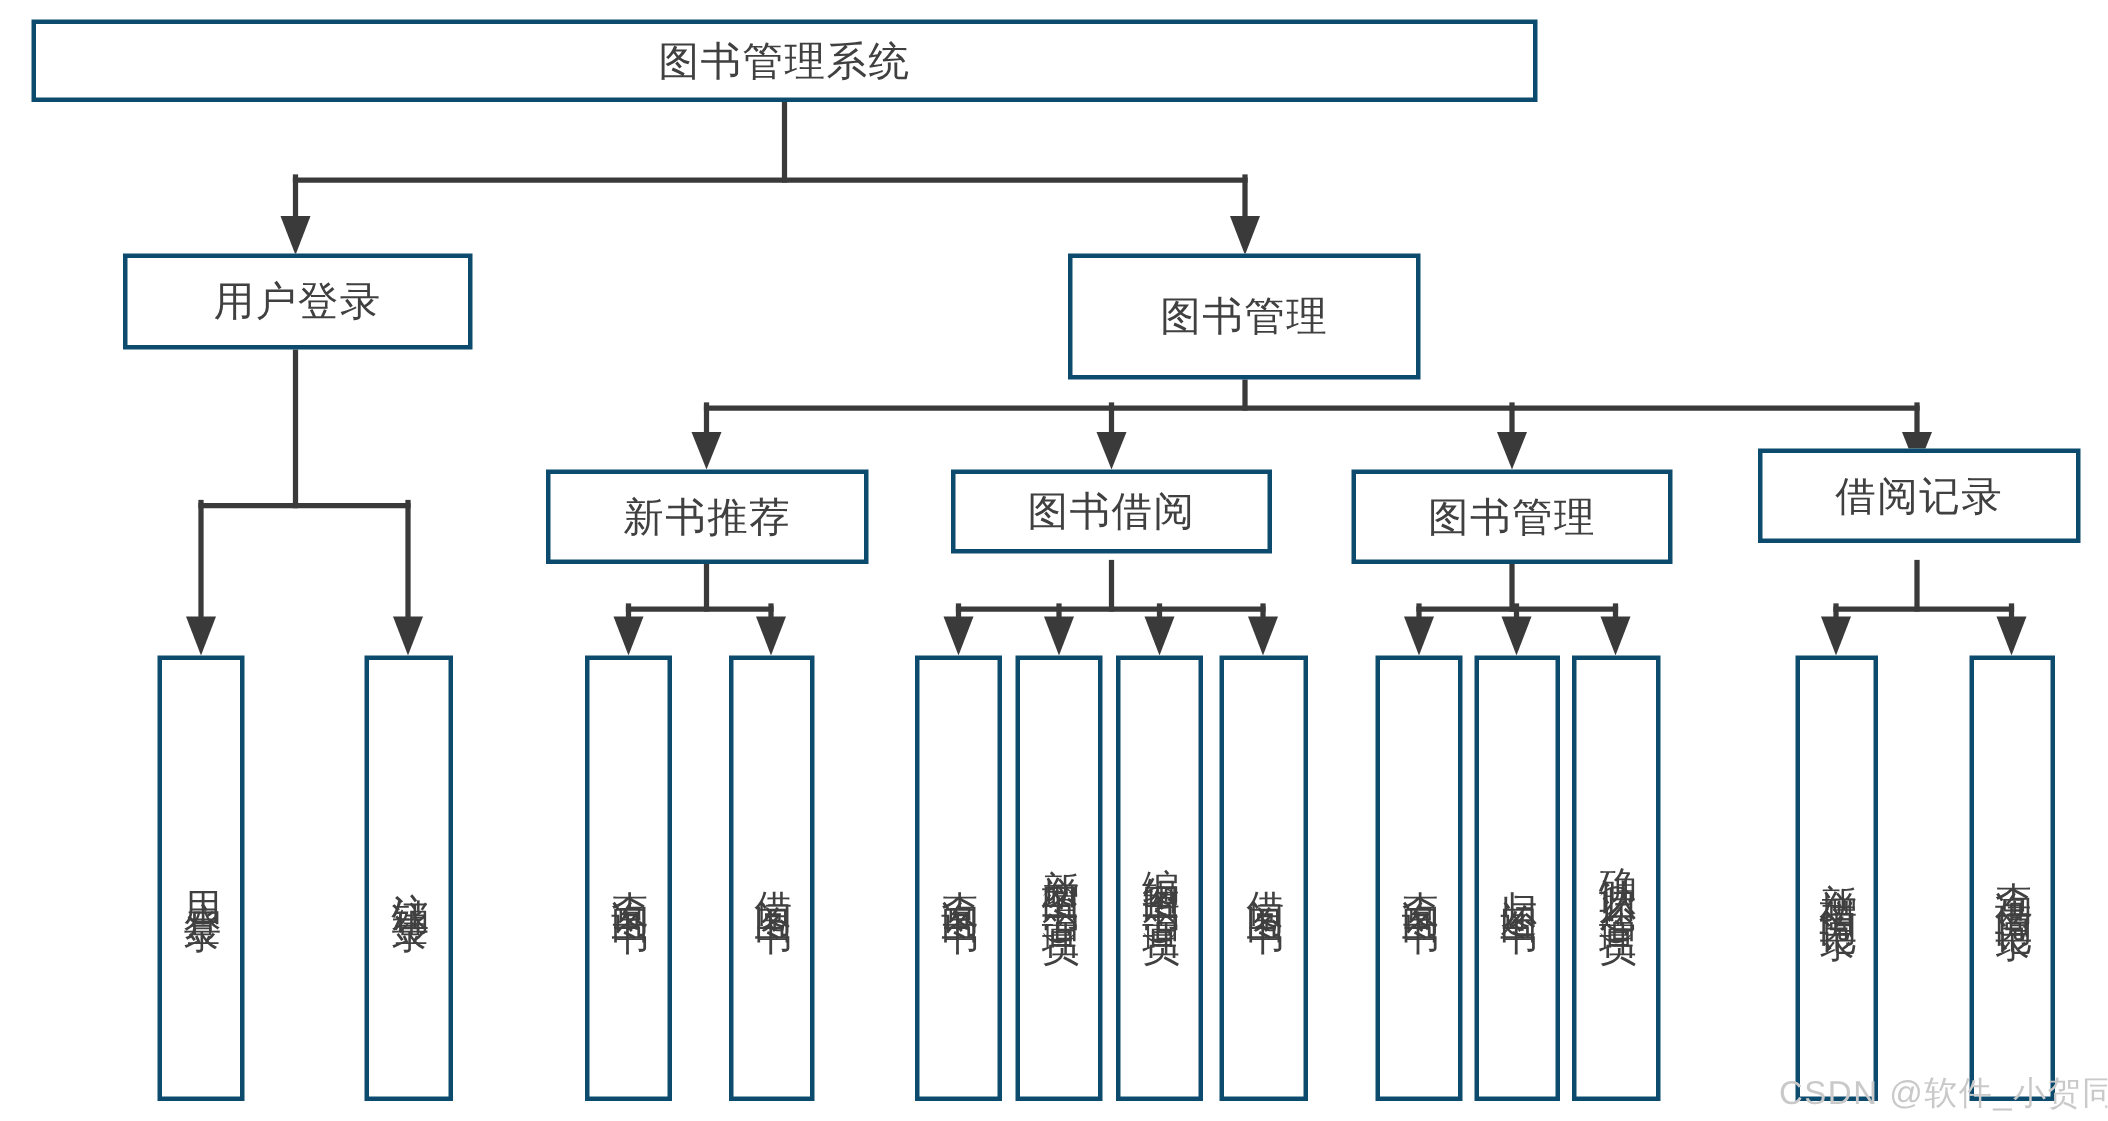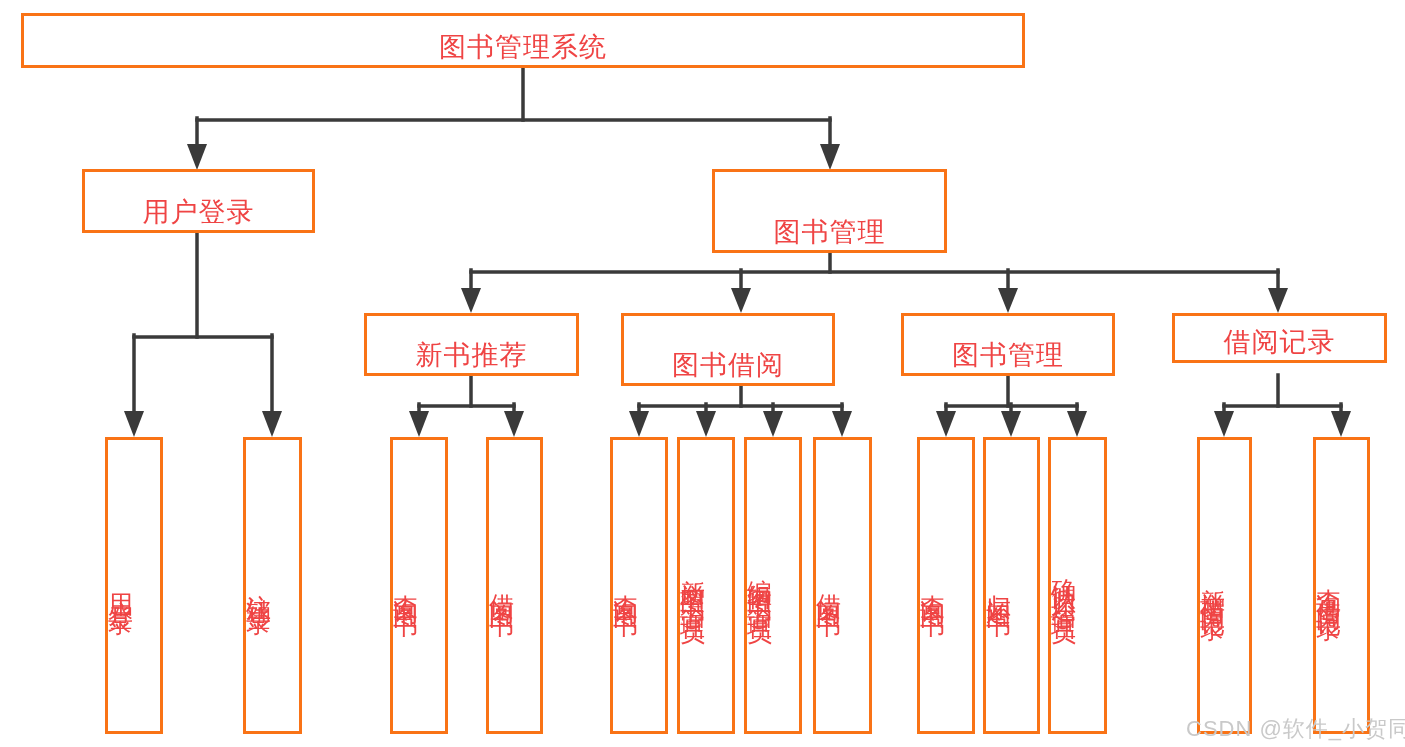--- a/index.html
+++ b/index.html
@@ -18,24 +18,24 @@
   #connectors {
     position: absolute;
     left: 0;
     top: 0;
     z-index: 1;
   }
   .node {
     position: absolute;
     box-sizing: border-box;
     background: #ffffff;
-    border: 3px solid #f97316;
-    color: #ef4444;
+    border: 3px solid #0c4a6e;
+    color: #404040;
     display: flex;
-    align-items: flex-end;
+    align-items: center;
     justify-content: center;
     z-index: 2;
   }
   .h-node {
     font-size: 27px;
     letter-spacing: 1px;
     white-space: nowrap;
   }
   .v-node {
     writing-mode: vertical-rl;
@@ -137,27 +137,27 @@
   <div class="node h-node" style="left:82px; top:169px; width:233px; height:64px;">
     <span>用户登录</span>
   </div>
   <div class="node h-node" style="left:712px; top:169px; width:235px; height:84px;">
     <span>图书管理</span>
   </div>
 
   <div class="node h-node" style="left:364px; top:313px; width:215px; height:63px;">
     <span>新书推荐</span>
   </div>
-  <div class="node h-node" style="left:621px; top:313px; width:214px; height:73px;">
+  <div class="node h-node" style="left:634px; top:313px; width:214px; height:56px;">
     <span>图书借阅</span>
   </div>
   <div class="node h-node" style="left:901px; top:313px; width:214px; height:63px;">
     <span>图书管理</span>
   </div>
-  <div class="node h-node" style="left:1172px; top:313px; width:215px; height:50px;">
+  <div class="node h-node" style="left:1172px; top:299px; width:215px; height:63px;">
     <span>借阅记录</span>
   </div>
 
   <div class="node v-node" style="left:105px; top:437px; width:58px; height:297px;">
     <span>用户登录</span>
   </div>
   <div class="node v-node" style="left:243px; top:437px; width:59px; height:297px;">
     <span>注销登录</span>
   </div>
 

